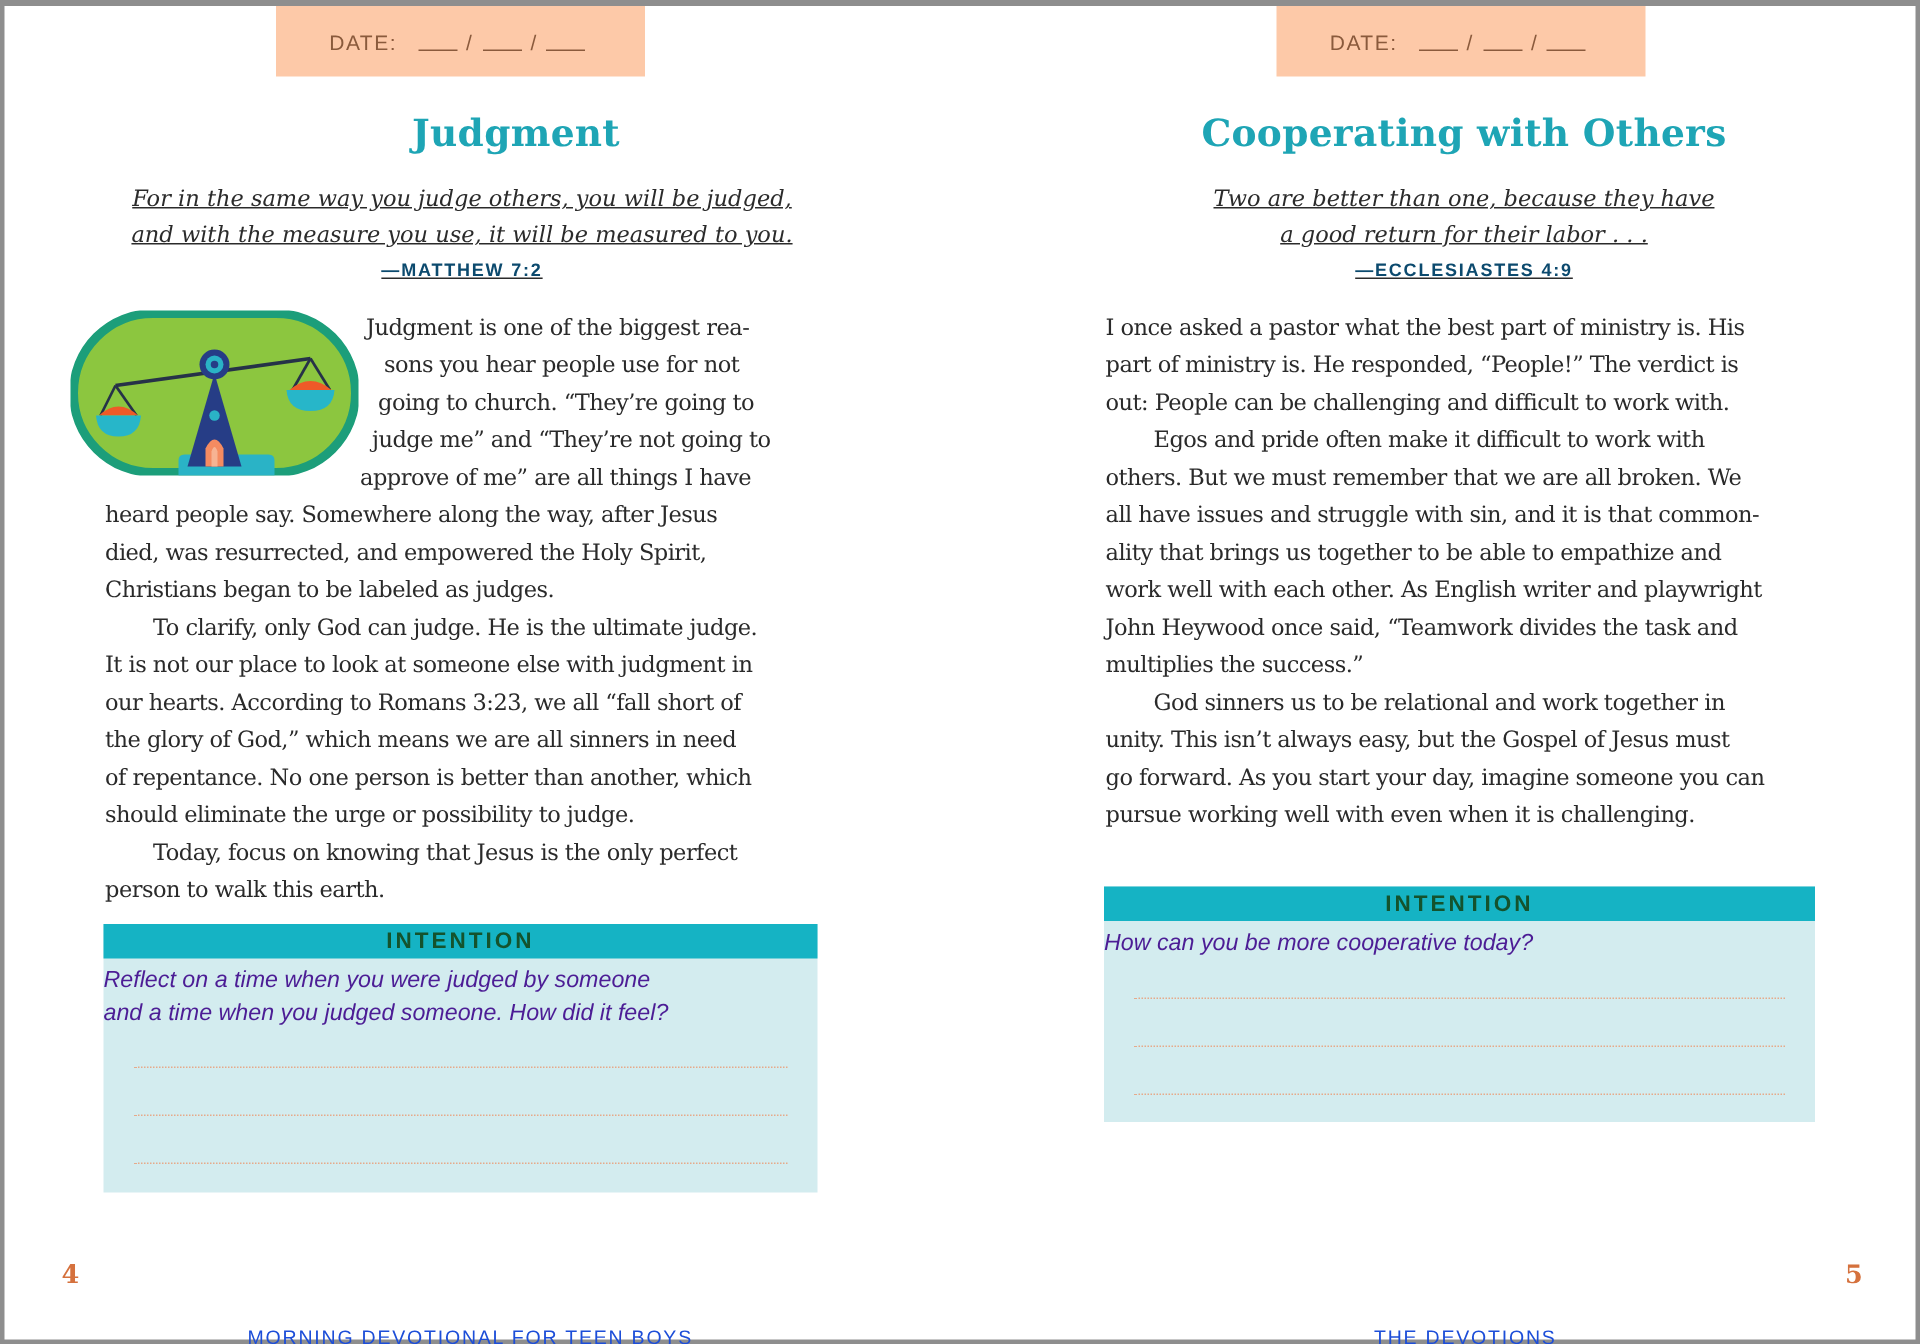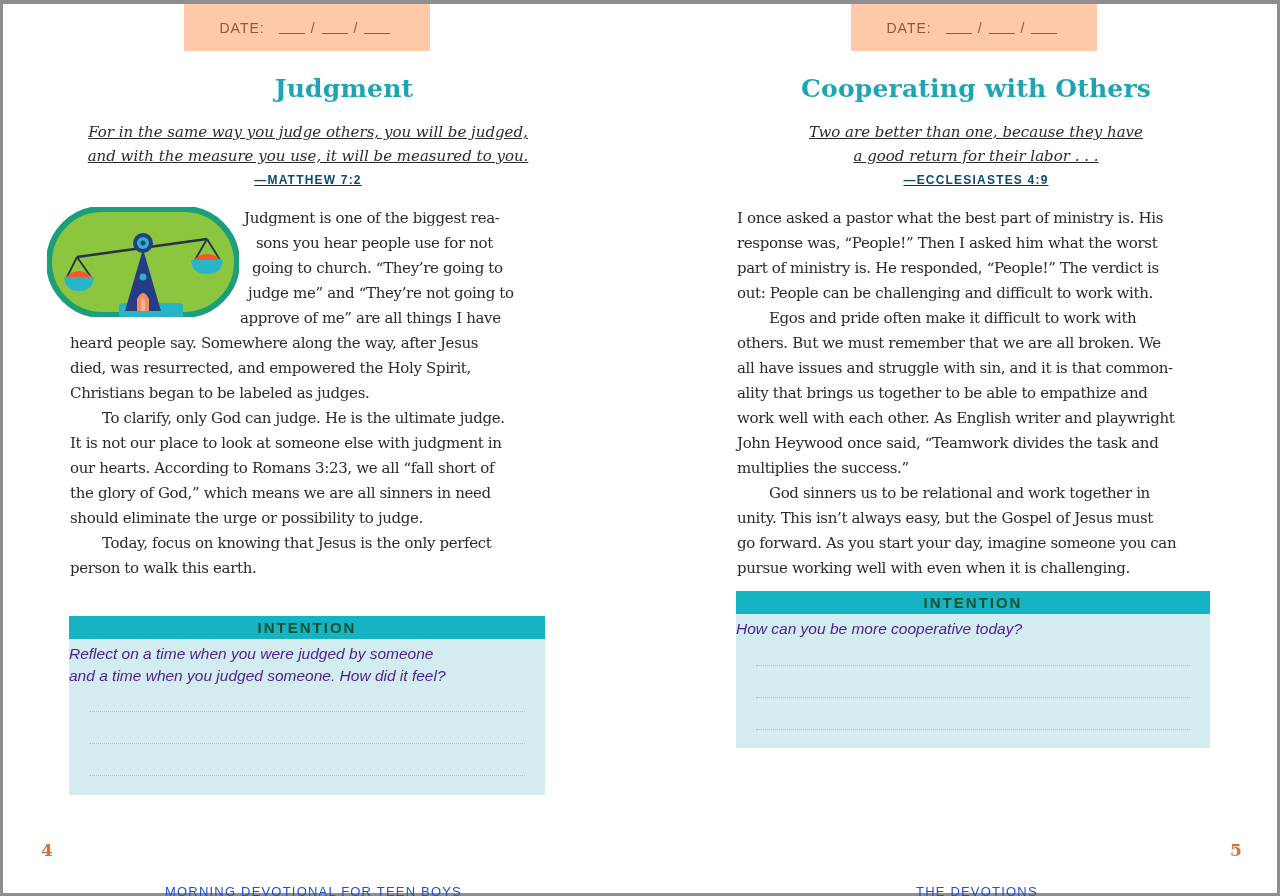--- a/index.html
+++ b/index.html
@@ -148,20 +148,21 @@
       <span class="line" style="padding-left:182px">going to church. “They’re going to</span>
       <span class="line" style="padding-left:178px">judge me” and “They’re not going to</span>
       <span class="line" style="padding-left:170px">approve of me” are all things I have</span>
       <span class="line">heard people say. Somewhere along the way, after Jesus</span>
       <span class="line">died, was resurrected, and empowered the Holy Spirit,</span>
       <span class="line">Christians began to be labeled as judges.</span>
       <span class="line" style="padding-left:32px">To clarify, only God can judge. He is the ultimate judge.</span>
       <span class="line">It is not our place to look at someone else with judgment in</span>
       <span class="line">our hearts. According to Romans 3:23, we all “fall short of</span>
       <span class="line">the glory of God,” which means we are all sinners in need</span>
+      <span class="line">of repentance. No one person is better than another, which</span>
       <span class="line">should eliminate the urge or possibility to judge.</span>
       <span class="line" style="padding-left:32px">Today, focus on knowing that Jesus is the only perfect</span>
       <span class="line">person to walk this earth.</span>
     </div>
 
     <div class="intention">
       <div class="bar">INTENTION</div>
       <div class="prompt">
         <div>Reflect on a time when you were judged by someone</div>
         <div>and a time when you judged someone. How did it feel?</div>
@@ -189,21 +190,20 @@
     <div class="title">Cooperating with Others</div>
 
     <div class="quote">
       <div>Two are better than one, because they have</div>
       <div>a good return for their labor . . .</div>
       <div class="ref">—ECCLESIASTES 4:9</div>
     </div>
 
     <div class="body-text">
       <span class="line">I once asked a pastor what the best part of ministry is. His</span>
-      <span class="line">response was, “People!” Then I asked him what the worst</span>
       <span class="line">part of ministry is. He responded, “People!” The verdict is</span>
       <span class="line">out: People can be challenging and difficult to work with.</span>
       <span class="line" style="padding-left:32px">Egos and pride often make it difficult to work with</span>
       <span class="line">others. But we must remember that we are all broken. We</span>
       <span class="line">all have issues and struggle with sin, and it is that common-</span>
       <span class="line">ality that brings us together to be able to empathize and</span>
       <span class="line">work well with each other. As English writer and playwright</span>
       <span class="line">John Heywood once said, “Teamwork divides the task and</span>
       <span class="line">multiplies the success.”</span>
       <span class="line" style="padding-left:32px">God sinners us to be relational and work together in</span>

